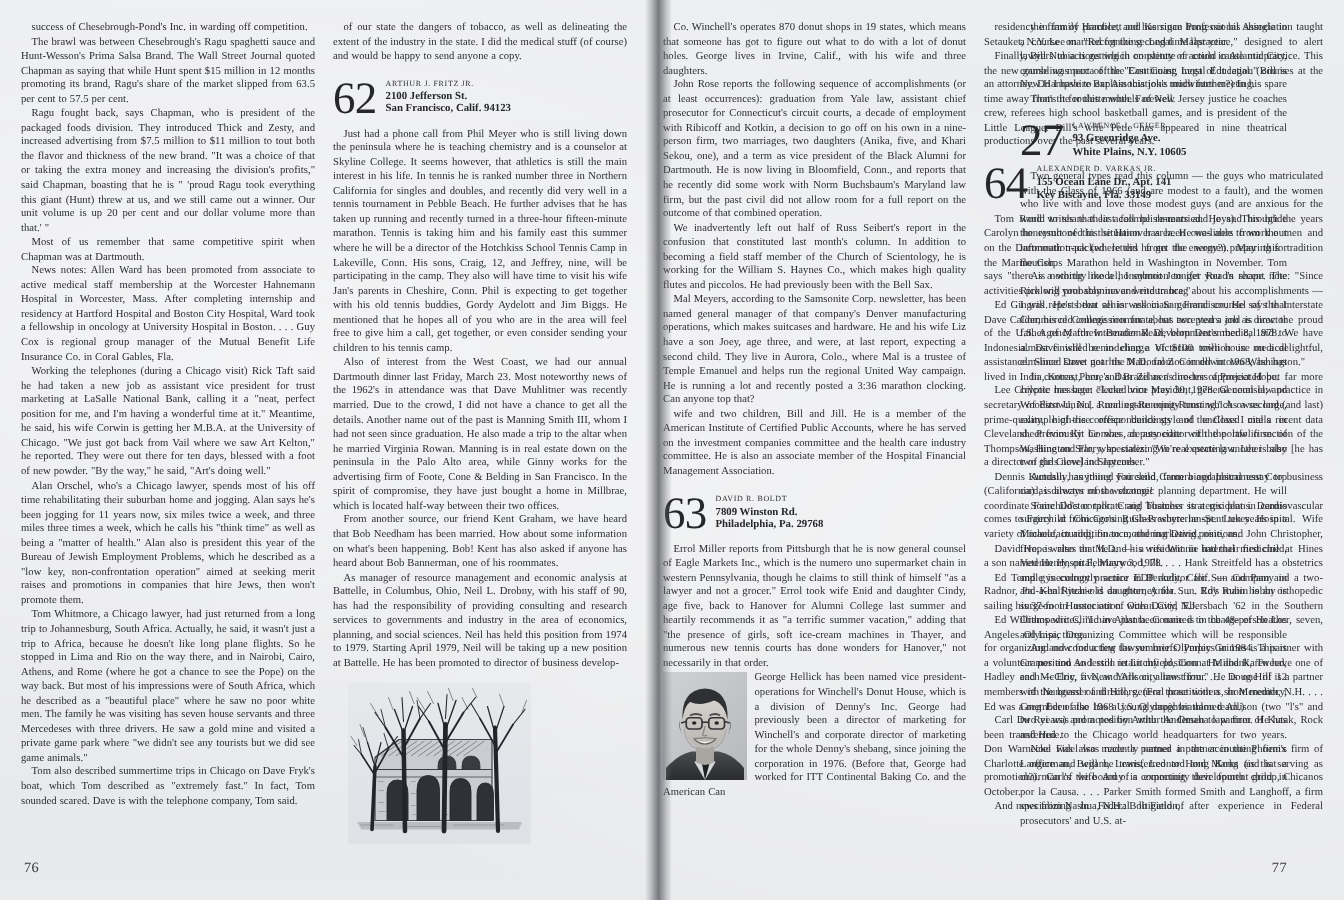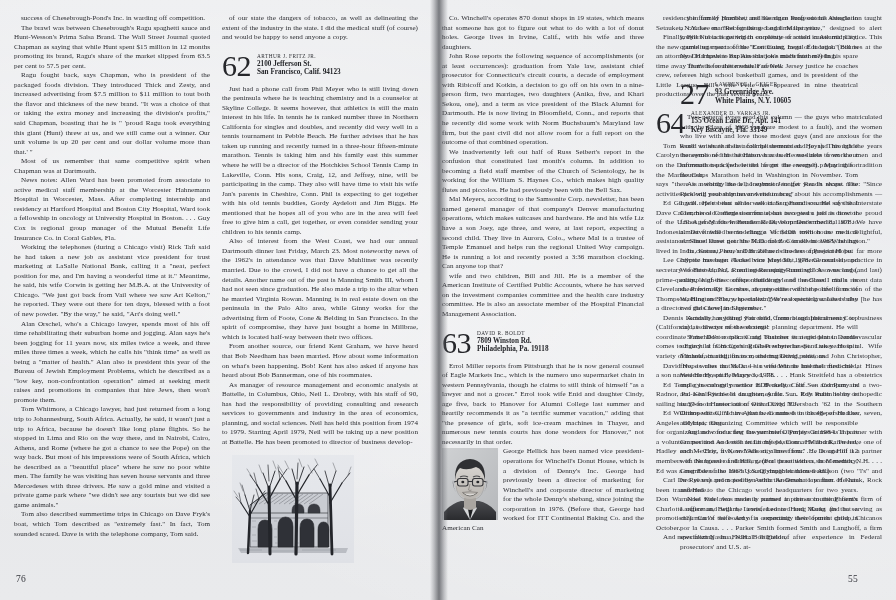--- a/index.html
+++ b/index.html
@@ -332,21 +332,21 @@
         <p>John Rose reports the following sequence of accomplishments (or at least occurrences): graduation from Yale law, assistant chief prosecutor for Connecticut's circuit courts, a decade of employment with Ribicoff and Kotkin, a decision to go off on his own in a nine-person firm, two marriages, two daughters (Anika, five, and Khari Sekou, one), and a term as vice president of the Black Alumni for Dartmouth. He is now living in Bloomfield, Conn., and reports that he recently did some work with Norm Buchsbaum's Maryland law firm, but the past civil did not allow room for a full report on the outcome of that combined operation.</p>
         <p>We inadvertently left out half of Russ Seibert's report in the confusion that constituted last month's column. In addition to becoming a field staff member of the Church of Scientology, he is working for the William S. Haynes Co., which makes high quality flutes and piccolos. He had previously been with the Bell Sax.</p>
         <p>Mal Meyers, according to the Samsonite Corp. newsletter, has been named general manager of that company's Denver manufacturing operations, which makes suitcases and hardware. He and his wife Liz have a son Joey, age three, and were, at last report, expecting a second child. They live in Aurora, Colo., where Mal is a trustee of Temple Emanuel and helps run the regional United Way campaign. He is running a lot and recently posted a 3:36 marathon clocking. Can anyone top that?</p>
         <p>wife and two children, Bill and Jill. He is a member of the American Institute of Certified Public Accounts, where he has served on the investment companies committee and the health care industry committee. He is also an associate member of the Hospital Financial Management Association.</p>
 
         <div class="class-head">
           <div class="class-num">63</div>
           <div class="class-sec">
             <div class="sec-name">DAVID R. BOLDT</div>
             <div class="sec-line">7809 Winston Rd.</div>
-            <div class="sec-line">Philadelphia, Pa. 19118</div>
+            <div class="sec-line">Philadelphia, Pa. 29768</div>
           </div>
         </div>
 
         <p>Errol Miller reports from Pittsburgh that he is now general counsel of Eagle Markets Inc., which is the numero uno supermarket chain in western Pennsylvania, though he claims to still think of himself "as a lawyer and not a grocer." Errol took wife Enid and daughter Cindy, age five, back to Hanover for Alumni College last summer and heartily recommends it as "a terrific summer vacation," adding that "the presence of girls, soft ice-cream machines in Thayer, and numerous new tennis courts has done wonders for Hanover," not necessarily in that order.</p>
 
         <div class="clearfix">
           <div class="photo-wrap">
             <div class="photo">
               <svg width="56" height="72" viewBox="0 0 56 72" xmlns="http://www.w3.org/2000/svg">
                 <defs>
@@ -426,21 +426,21 @@
         <p>Dennis Kundsin has joined Fairchild Camera and Instrument Corp (California) as director of the strategic planning department. He will coordinate Fairchild's corporate and business strategic plans. Dennis comes to Fairchild from Corning Glass where he spent ten years in a variety of manufacturing, finance, and marketing positions.</p>
         <p>David Hope writes that he and his wife Winnie had their first child, a son named Henry, on February 3, 1978.</p>
         <p>Ed Temple is currently senior EDP auditor for Sun Company in Radnor, Pa. Ken Ritchie is an attorney for Sun. Ed's main hobby is sailing his 37-foot Hunter out of Ocean City, N.J.</p>
         <p>Ed Williams writes, "I have just been named to the 48-person Los Angeles Olympic Organizing Committee which will be responsible for organizing and conducting the summer Olympics in 1984. This is a volunteer position so I still retain my position at Milbank, Tweed, Hadley and McCloy, a New York city law firm." He is one of 12 members of the board of directors. (For those with a short memory, Ed was a member of the 1968 U.S. Olympic biathlon team.)</p>
         <p>Carl Du Rei was promoted by Arthur Andersen to partner. He has been transferred to the Chicago world headquarters for two years. Don Warnecke was also made a partner in the accounting firm's Charlotte office and will be transferred to Hong Kong (is that a promotion?). Carl's wife Amy is expecting their fourth child in October.</p>
         <p>And news from Nashua, N.H.: Bob Field of</p>
       </div>
 
     </div>
 
-    <div class="folio folio-right">55</div>
+    <div class="folio folio-right">77</div>
   </div>
 
   <div style="position:absolute; top:14px; left:680px; width:202px;">
     <p>the firm of Hamblett and Kerrigan Professional Association taught a course on "Recognizing Legal Malpractice," designed to alert lawyers to actions which constitute or could cause malpractice. This course was part of the "Continuing Legal Education" courses at the New Hampshire Bar Association's midwinter meeting.</p>
     <p>That's it for this month. Farewell.</p>
 
     <div class="class-head">
       <div class="class-num">27</div>
       <div class="class-sec">
         <div class="sec-name">LAWRENCE J. GEIGER</div>

